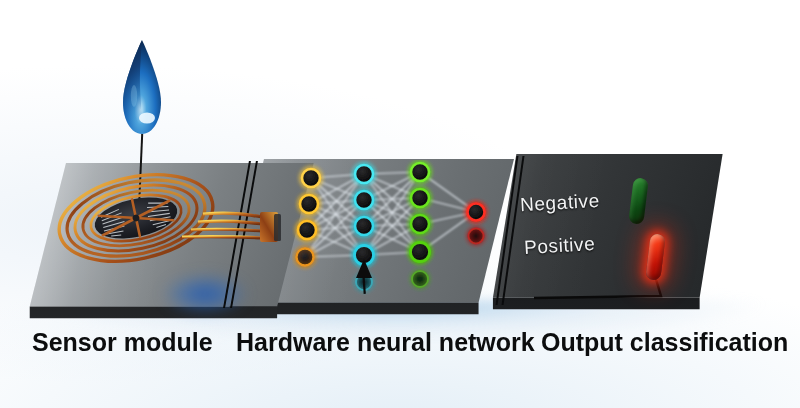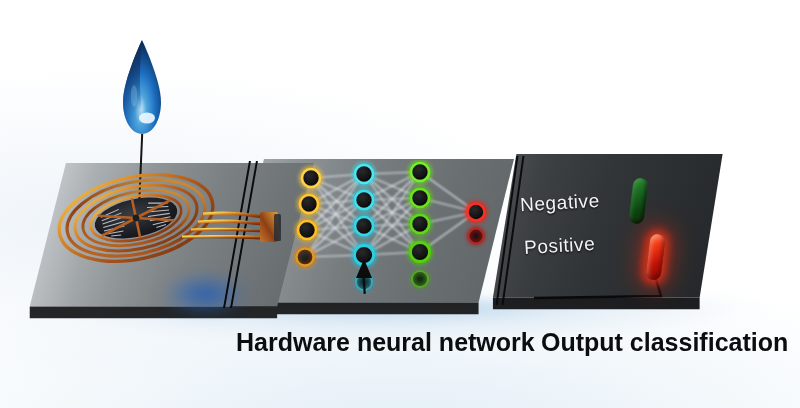--- a/index.html
+++ b/index.html
@@ -388,17 +388,18 @@
     </svg>
 
     <div class="out-label" id="label-negative">Negative</div>
     <div class="led" id="led-negative"></div>
 
     <div class="out-label" id="label-positive">Positive</div>
     <div class="led" id="led-positive"></div>
   </div>
 
   <div class="caption-row">
+    <div class="caption" id="caption-sensor">Sensor module</div>
     <div class="caption" id="caption-network">Hardware neural network</div>
     <div class="caption" id="caption-output">Output classification</div>
   </div>
 
 </div>
 
 </body></html>

